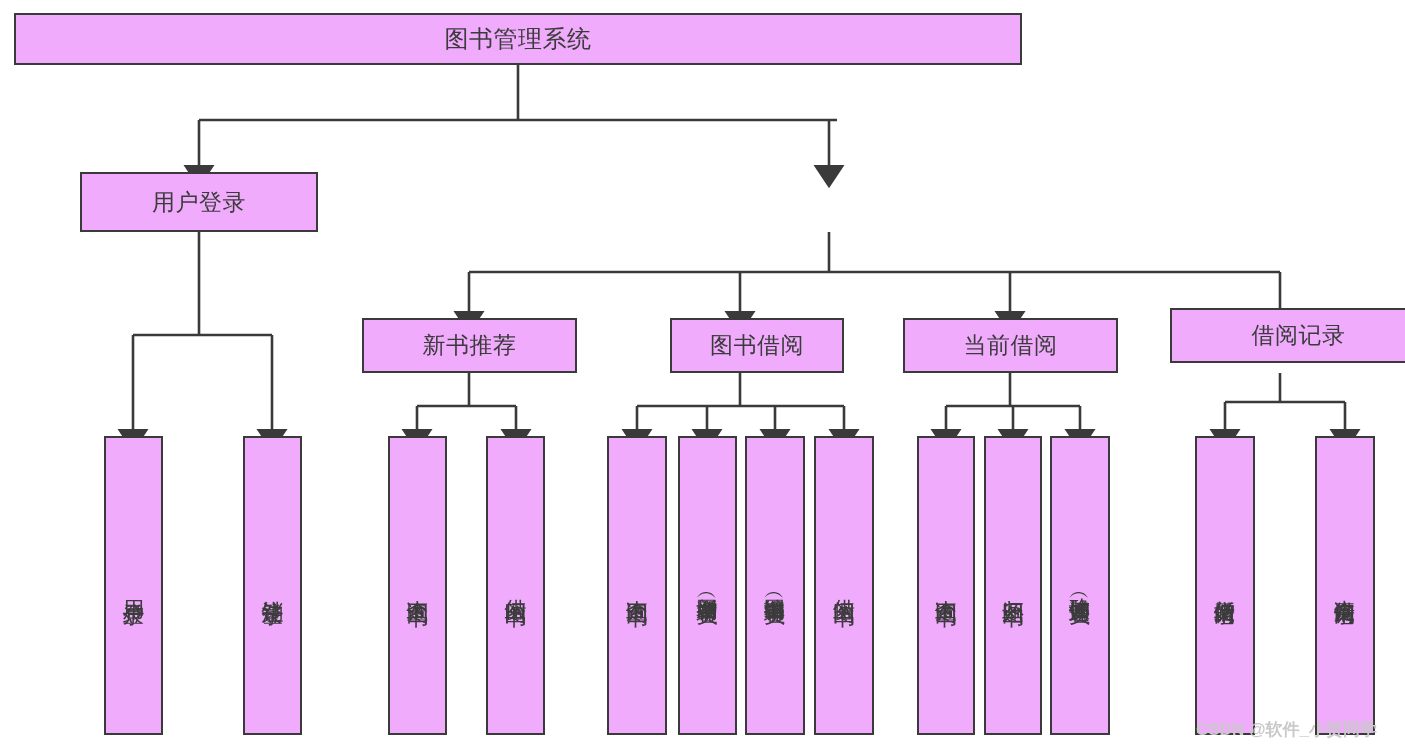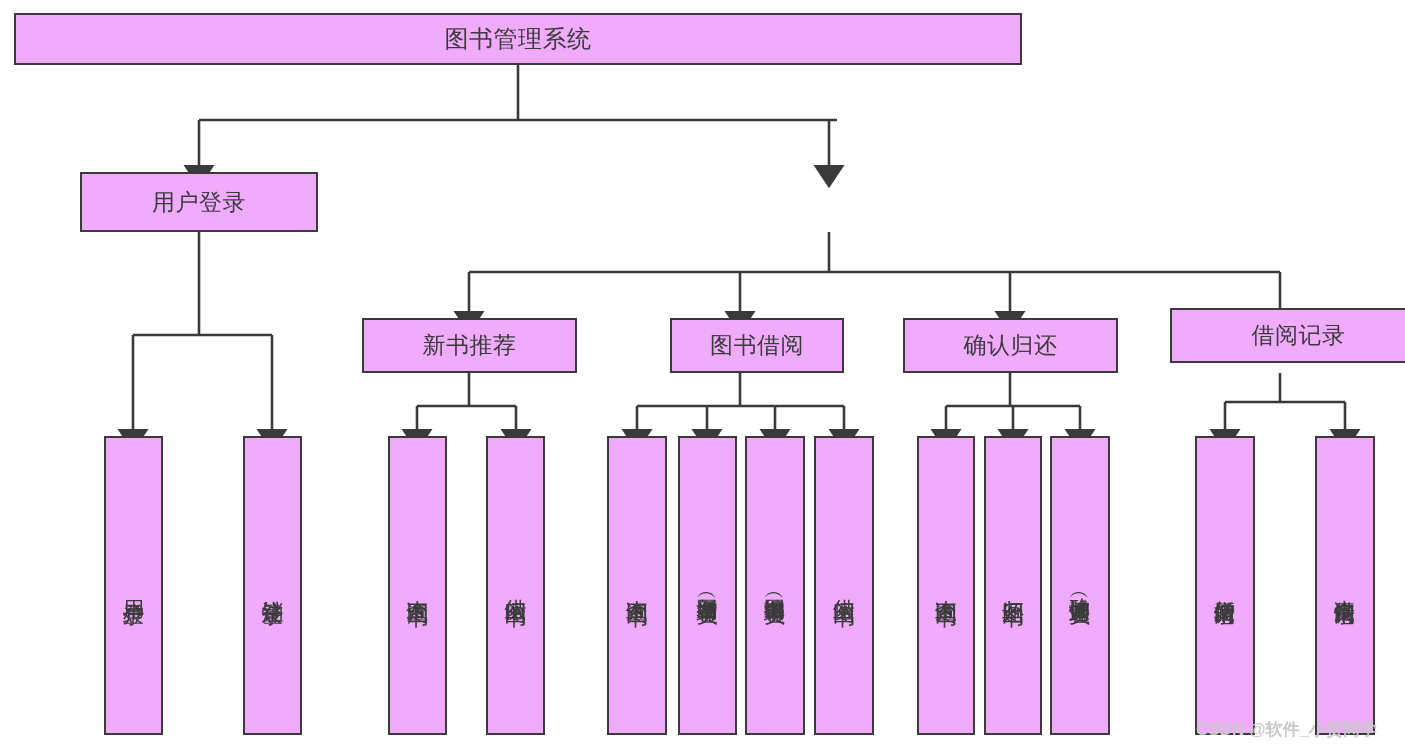--- a/index.html
+++ b/index.html
@@ -142,21 +142,21 @@
     <span class="label">用户登录</span>
   </div>
 
   <div class="node horiz" style="left:362px; top:318px; width:215px; height:55px;">
     <span class="label">新书推荐</span>
   </div>
   <div class="node horiz" style="left:638px; top:318px; width:174px; height:55px;margin-left:32px;">
     <span class="label">图书借阅</span>
   </div>
   <div class="node horiz" style="left:903px; top:318px; width:215px; height:55px;">
-    <span class="label">确认归还</span>
+    <span class="label">当前借阅</span>
   </div>
   <div class="node horiz" style="left:1170px; top:308px; width:257px; height:55px;">
     <span class="label">借阅记录</span>
   </div>
 
   <div class="node vert" style="left:104px; top:436px; width:59px; height:299px;">
     <span class="label">用户登录</span>
   </div>
   <div class="node vert" style="left:243px; top:436px; width:59px; height:299px;">
     <span class="label">注销登录</span>

